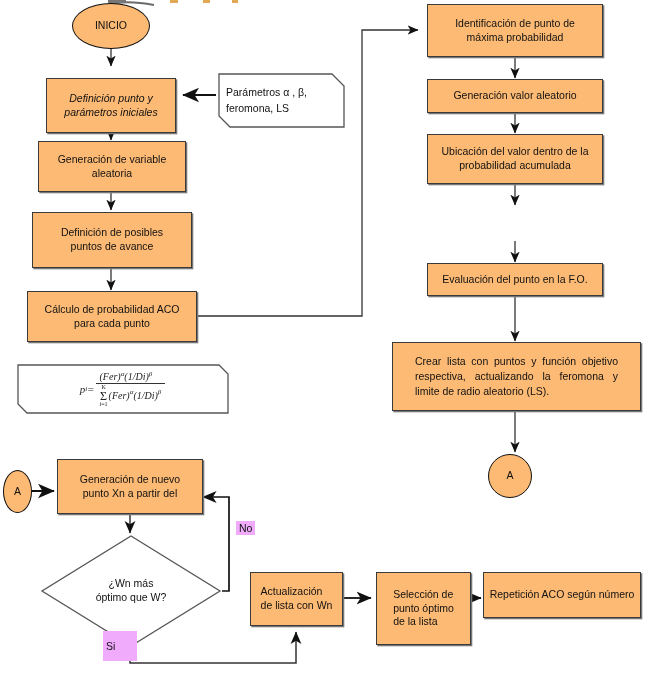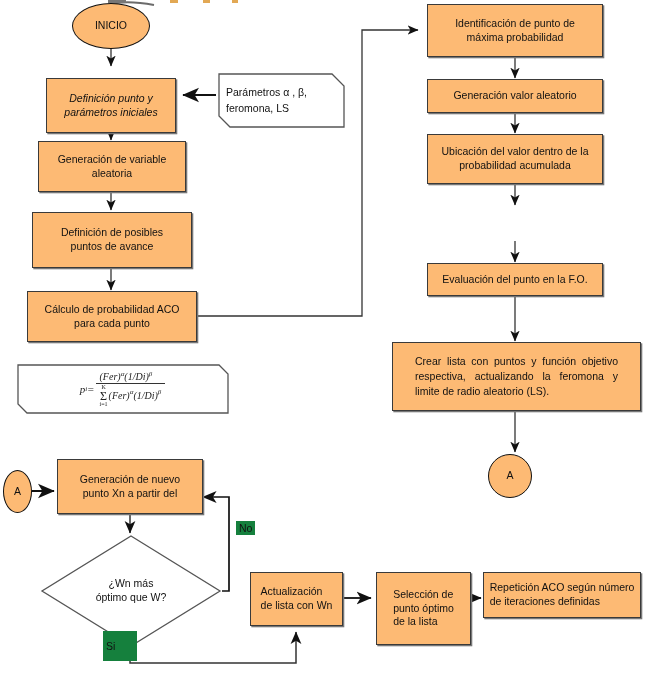--- a/index.html
+++ b/index.html
@@ -49,21 +49,21 @@
   }
   .connector-circle {
     border: 1.6px solid #111111;
     border-radius: 50%;
     font-size: 10.5px;
   }
   .label-text {
     position: absolute;
     font-size: 10.5px;
     color: #111111;
-    background: #15803d;
+    background: #f0abfc;
     padding: 1px 3px;
   }
   
   .shape-svg {
     position: absolute;
     overflow: visible;
   }
   .shape-text {
     position: absolute;
     box-sizing: border-box;
@@ -311,21 +311,20 @@
     <div style="text-align:left;">
       <div>Selección de</div>
       <div>punto óptimo</div>
       <div>de la lista</div>
     </div>
   </div>
 
   <div class="node proc" style="left:483px; top:572px; width:158px; height:46px;">
     <div style="text-align:left;">
       <div>Repetición ACO según número</div>
-      <div>de iteraciones definidas</div>
     </div>
   </div>
 
   <div class="node proc" style="left:427px; top:4px; width:176px; height:53px;">
     <div>
       <div>Identificación de punto de</div>
       <div>máxima probabilidad</div>
     </div>
   </div>
 

